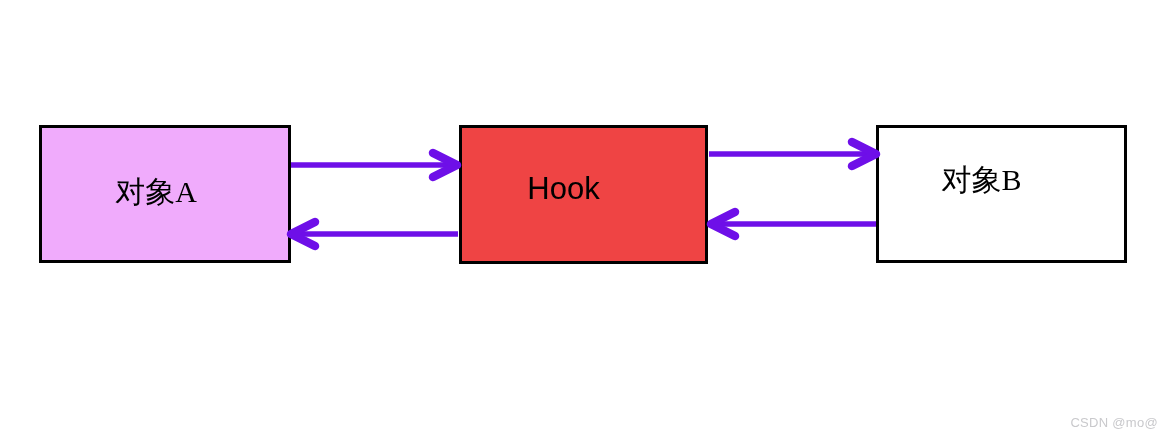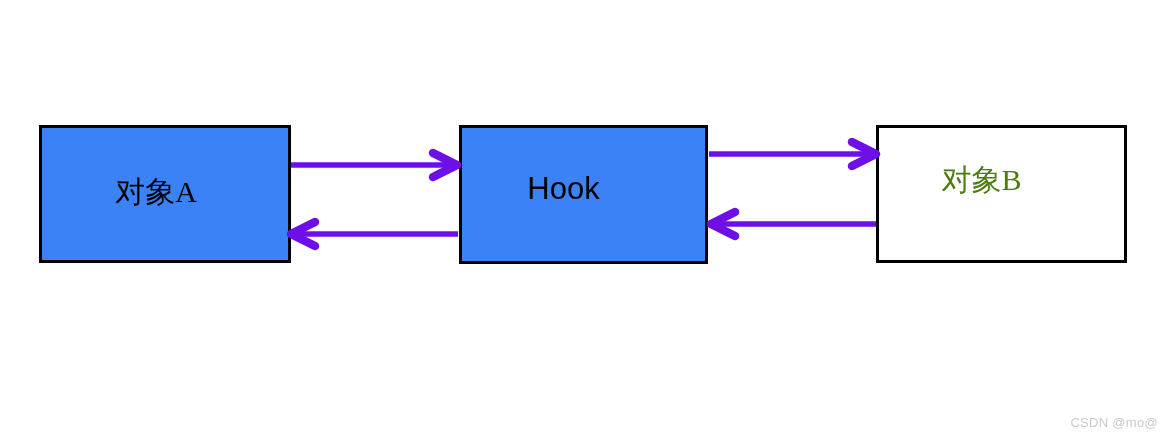--- a/index.html
+++ b/index.html
@@ -53,30 +53,30 @@
     letter-spacing: 0.3px;
     font-family: "Liberation Sans", "DejaVu Sans", sans-serif;
     user-select: none;
   }
 </style>
 </head>
 <body>
 
 <div id="canvas">
 
-  <div class="node" id="node-0" style="left: 39px; top: 125px; width: 252px; height: 138px; border-color: rgb(0, 0, 0); background: #3b82f6;">
+  <div class="node" id="node-0" style="left: 39px; top: 125px; width: 252px; height: 138px; border-color: rgb(0, 0, 0); background: #f0abfc;">
     <span class="node-label cjk-label" style="color: rgb(0, 0, 0); transform: translate(-9px, -2px);">对象A</span>
   </div>
 
-  <div class="node" id="node-1" style="left: 459px; top: 125px; width: 249px; height: 139px; border-color: rgb(0, 0, 0); background: #3b82f6;">
+  <div class="node" id="node-1" style="left: 459px; top: 125px; width: 249px; height: 139px; border-color: rgb(0, 0, 0); background: #ef4444;">
     <span class="node-label latin-label" style="color: rgb(0, 0, 0); transform: translate(-20px, -6px);">Hook</span>
   </div>
 
   <div class="node" id="node-2" style="left: 876px; top: 125px; width: 251px; height: 138px; border-color: rgb(0, 0, 0); background: rgb(255, 255, 255);">
-    <span class="node-label cjk-label" style="color: #4d7c0f; transform: translate(-20px, -14px); text-align: right;">对象B</span>
+    <span class="node-label cjk-label" style="color: #000000; transform: translate(-20px, -14px); text-align: right;">对象B</span>
   </div>
 
   <svg id="arrow-layer" viewBox="0 0 1165 439" xmlns="http://www.w3.org/2000/svg">
       <g>
         <line x1="291" y1="165" x2="450" y2="165" stroke="#6e0fe8" stroke-width="5.5"></line>
         <polyline points="433,153 457,165 433,177" fill="none" stroke="#6e0fe8" stroke-width="8.5" stroke-linecap="round" stroke-linejoin="round"></polyline>
       </g>
       <g>
         <line x1="458" y1="234" x2="298" y2="234" stroke="#6e0fe8" stroke-width="5.5"></line>
         <polyline points="315,222 291,234 315,246" fill="none" stroke="#6e0fe8" stroke-width="8.5" stroke-linecap="round" stroke-linejoin="round"></polyline>

